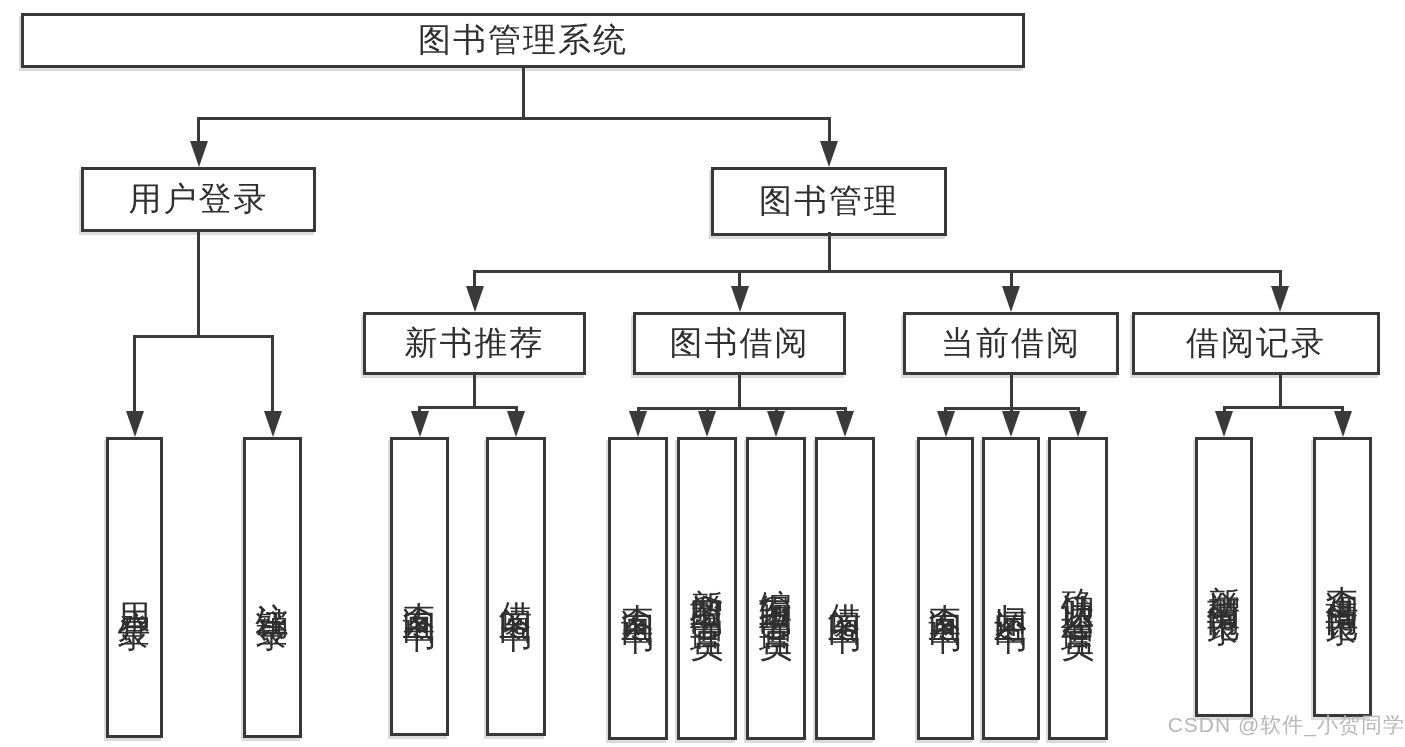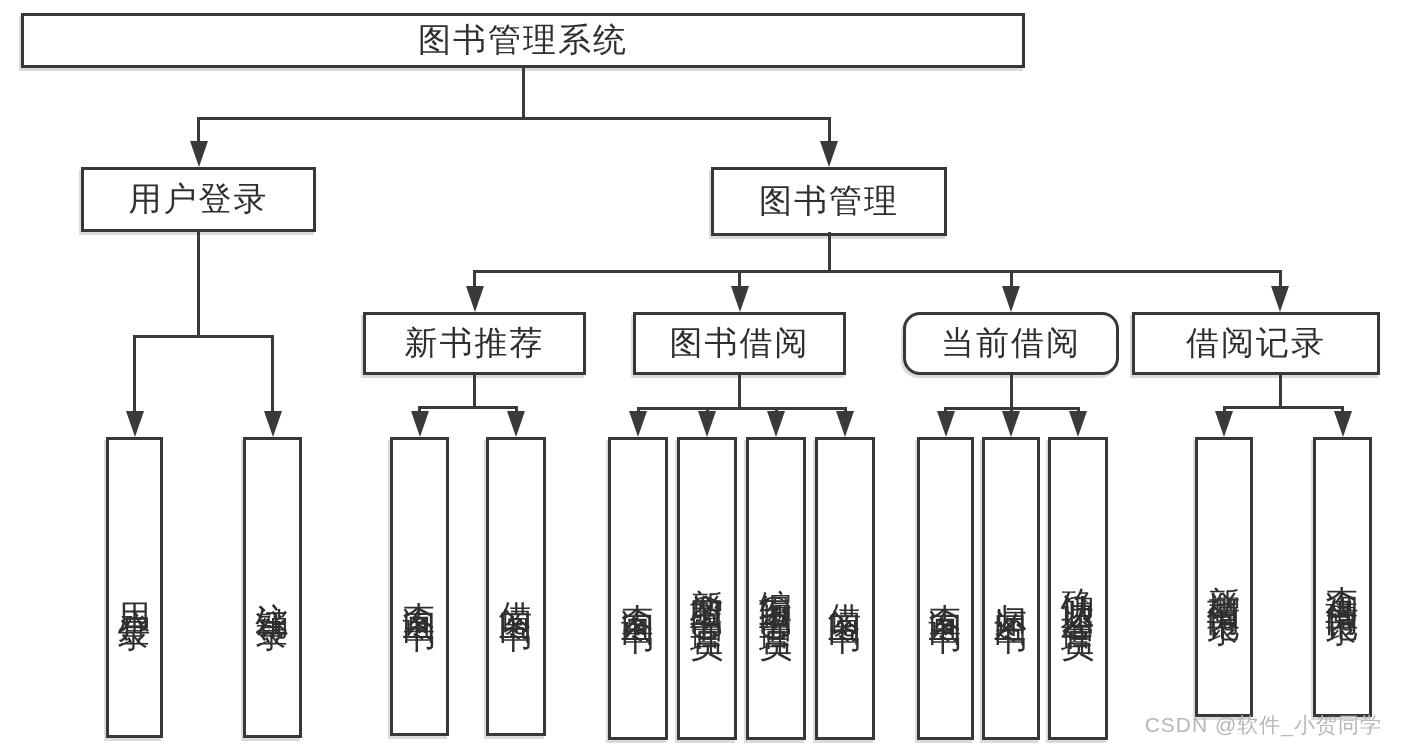--- a/index.html
+++ b/index.html
@@ -24,21 +24,21 @@
     writing-mode:vertical-rl;text-orientation:mixed;
     letter-spacing:6px;white-space:normal;line-height:1;
   }
   .line{position:absolute;background:var(--line);}
   .arrow-down{
     position:absolute;width:0;height:0;
     border-left:9px solid transparent;border-right:9px solid transparent;
     border-top:26px solid var(--line);
   }
   .watermark{
-    position:absolute;right:23px;bottom:8px;
+    position:absolute;right:0;bottom:8px;
     color:var(--watermark);font-size:21px;letter-spacing:1px;z-index:5;
   }
 </style>
 </head>
 <body>
 
 <div id="stage" style="width: 1405px; height: 747px;">
   <div class="watermark">CSDN @软件_小贺同学</div>
 <div class="node" style="left: 21px; top: 13px; width: 1004px; height: 55px;">
       <span class="node-label">图书管理系统</span>
@@ -48,21 +48,21 @@
     </div>
     <div class="node" style="left: 711px; top: 167px; width: 236px; height: 69px;">
       <span class="node-label">图书管理</span>
     </div>
     <div class="node" style="left: 363px; top: 312px; width: 223px; height: 63px;">
       <span class="node-label">新书推荐</span>
     </div>
     <div class="node" style="left: 633px; top: 312px; width: 213px; height: 63px;">
       <span class="node-label">图书借阅</span>
     </div>
-    <div class="node" style="left: 903px; top: 312px; width: 216px; height: 63px; border-radius: 17px;">
+    <div class="node" style="left: 903px; top: 312px; width: 216px; height: 63px;">
       <span class="node-label">当前借阅</span>
     </div>
     <div class="node" style="left: 1132px; top: 312px; width: 248px; height: 63px;">
       <span class="node-label">借阅记录</span>
     </div>
     <div class="node vertical" style="left: 106px; top: 437px; width: 57px; height: 301px;">
       <span class="node-label">用户登录</span>
     </div>
     <div class="node vertical" style="left: 243px; top: 437px; width: 59px; height: 301px;">
       <span class="node-label">注销登录</span>

